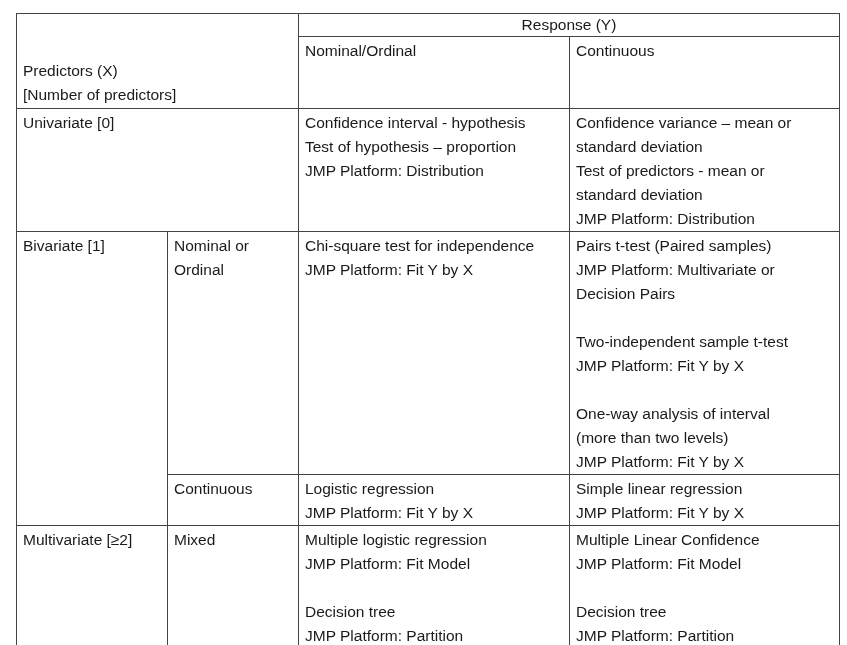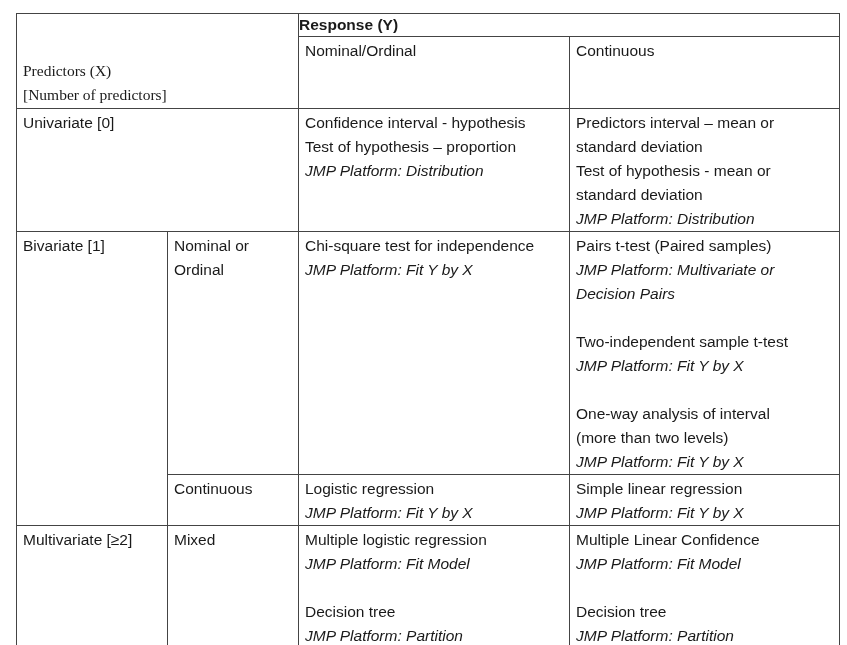--- a/index.html
+++ b/index.html
@@ -1,24 +1,24 @@
 <!DOCTYPE html>
 <html><head>
   <meta charset="utf-8">
   <style>
     html, body { margin: 0; padding: 0; background: #ffffff; }
     body { width: 847px; height: 645px; position: relative; overflow: hidden;
            font-family: "Liberation Sans", "DejaVu Sans", sans-serif; color: #1a1a1a; }
     .tbl { position: absolute; left: 16px; top: 13px; border-collapse: collapse; table-layout: fixed; }
     .tbl td { border: 1.3px solid #444; vertical-align: top; padding: 2px 14px 0 6px;
               font-size: 15.5px; line-height: 24px; white-space: nowrap; overflow: hidden; }
-    .tbl td.resp { text-align: left; vertical-align: bottom; padding: 0; line-height: 22px; font-weight: bold; }
-    .tbl td.pred { vertical-align: bottom; font-family: Liberation Serif, serif; }
+    .tbl td.resp { text-align: center; vertical-align: bottom; padding: 0; line-height: 22px; }
+    .tbl td.pred { vertical-align: bottom; }
     .line { display: block; height: 24px; }
-    .it { font-style: italic; }
+    .it { }
     .blank { display: block; height: 24px; }
   </style>
 </head>
 <body>
 
 <table class="tbl">
   <colgroup>
     <col style="width:151px">
       <col style="width:131px">
       <col style="width:271px">
@@ -38,23 +38,23 @@
   </tr>
 
   <tr style="height:119px">
     <td colspan="2">Univariate [0]</td>
     <td>
       <span class="line">Confidence interval - hypothesis</span>
       <span class="line">Test of hypothesis – proportion</span>
       <span class="line it">JMP Platform:  Distribution</span>
     </td>
     <td>
-      <span class="line">Predictors interval – mean or</span>
+      <span class="line">Confidence variance – mean or</span>
       <span class="line">standard deviation</span>
-      <span class="line">Test of hypothesis - mean or</span>
+      <span class="line">Test of predictors - mean or</span>
       <span class="line">standard deviation</span>
       <span class="line it">JMP Platform:  Distribution</span>
     </td>
   </tr>
 
   <tr style="height:239px">
     <td rowspan="2">Bivariate [1]</td>
     <td>
       <span class="line">Nominal or</span>
       <span class="line">Ordinal</span>

